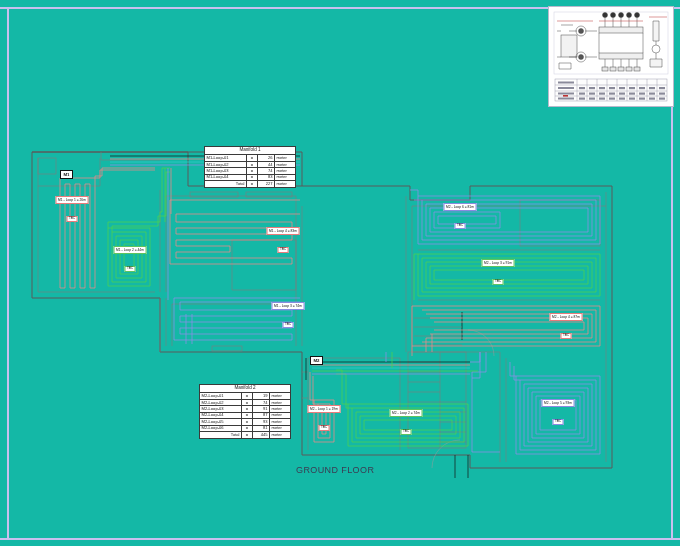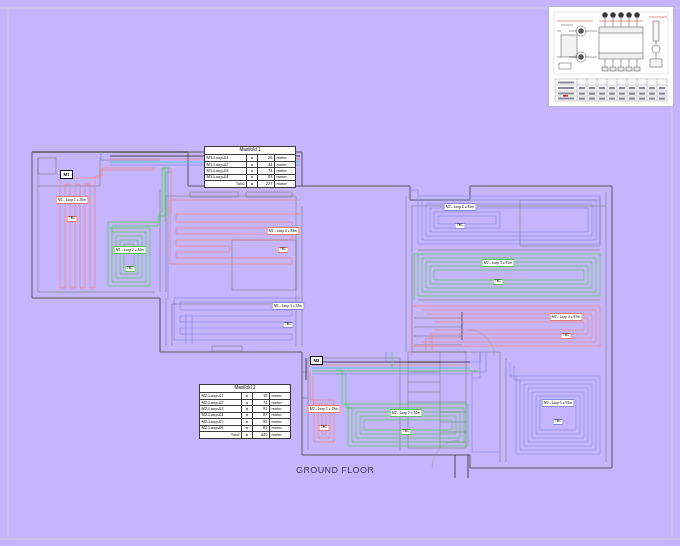--- a/index.html
+++ b/index.html
@@ -1,20 +1,20 @@
 <!DOCTYPE html>
 <html><head>
 <meta charset="utf-8">
 <style>
   html,body{margin:0;padding:0;background:#ffffff;}
   body{width:680px;height:546px;position:relative;overflow:hidden;
        font-family:"Liberation Sans", sans-serif;}
 
   
-  #sheet{position:absolute;left:0;top:0;width:680px;height:546px;background:#c4b5fd;}
+  #sheet{position:absolute;left:0;top:0;width:680px;height:546px;background:#14b8a6;}
   .frame-line{position:absolute;background:#c9c0ef;}
   #frame-top{left:0;top:7px;width:680px;height:2px;}
   #frame-bottom{left:0;top:538px;width:680px;height:2px;}
   #frame-left{left:7px;top:7px;width:2px;height:532px;}
   #frame-right{left:671px;top:7px;width:2px;height:532px;}
 
   
   #plan{position:absolute;left:0;top:0;width:680px;height:546px;}
   #plan svg{display:block;}
 

